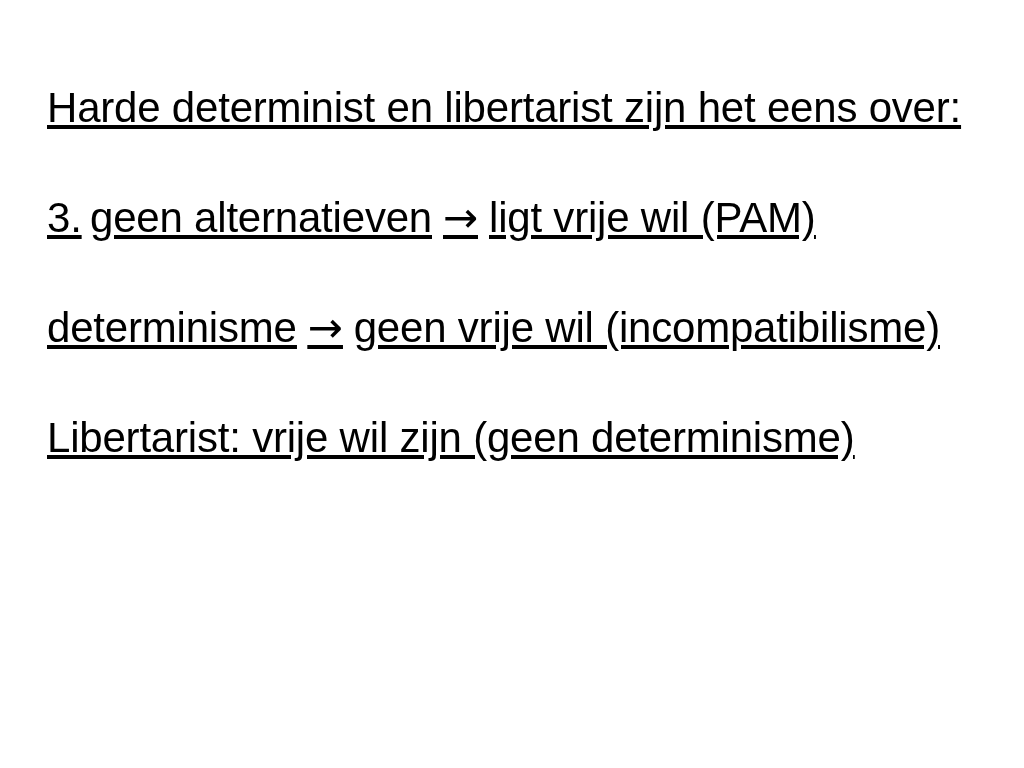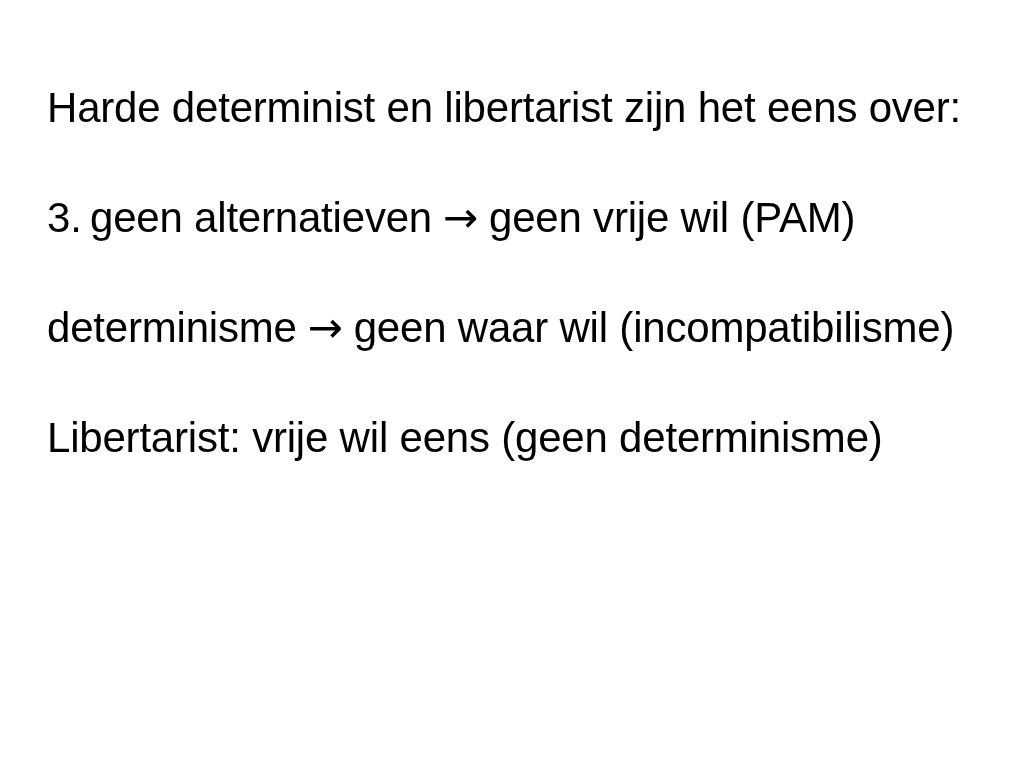--- a/index.html
+++ b/index.html
@@ -1,15 +1,15 @@
 <!DOCTYPE html>
 <html><head>
 <meta charset="utf-8">
 <style>
-  * { margin: 0; padding: 0; box-sizing: border-box; }
+  * { margin: 0; padding: 0; box-sizing: border-box; text-decoration: underline; }
   html, body { width: 1024px; height: 768px; }
   body {
     font-family: "Liberation Sans", "DejaVu Sans", sans-serif;
     background: #ffffff;
     overflow: hidden;
   }
   .slide {
     position: relative;
     width: 1024px;
     height: 768px;
@@ -47,26 +47,26 @@
 
 <div class="slide">
   <div class="content">
 
     <div class="line">Harde determinist en libertarist zijn het eens over:</div>
 
     <div class="spacer"></div>
 
 
 
-    <div class="line"><span class="num">3.</span><span>geen alternatieven</span><span class="arrow">→</span><span>geen vrije wil (PAM)</span></div>
+    <div class="line"><span class="num">3.</span><span>geen alternatieven</span><span class="arrow">→</span><span>ligt vrije wil (PAM)</span></div>
 
     <div class="spacer"></div>
 
 
-    <div class="line"><span>determinisme</span><span class="arrow">→</span><span>geen waar wil (incompatibilisme)</span></div>
+    <div class="line"><span>determinisme</span><span class="arrow">→</span><span>geen vrije wil (incompatibilisme)</span></div>
 
     <div class="spacer"></div>
 
 
-    <div class="line">Libertarist: vrije wil eens (geen determinisme)</div>
+    <div class="line">Libertarist: vrije wil zijn (geen determinisme)</div>
 
   </div>
 </div>
 
 </body></html>

